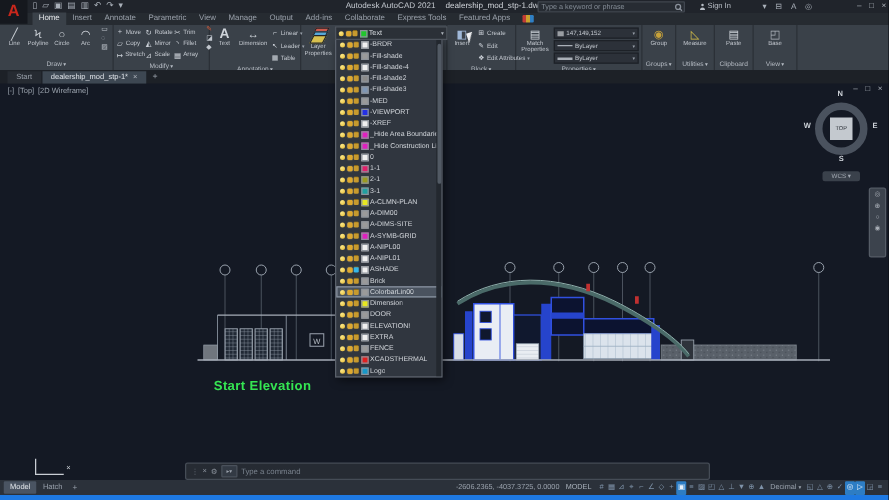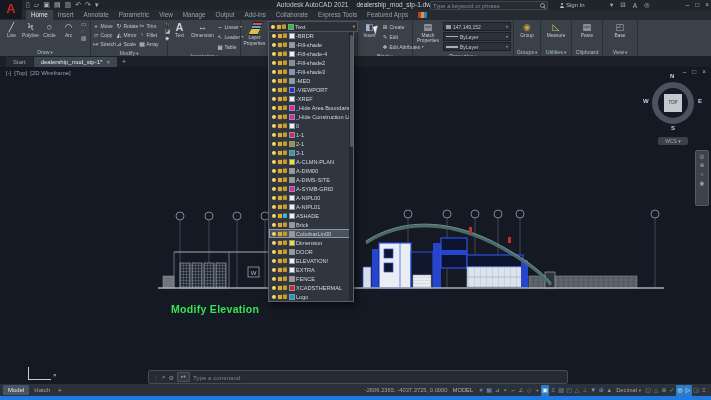--- a/index.html
+++ b/index.html
@@ -716,21 +716,21 @@
       <rect x="545" y="205" width="10" height="16" fill="#2e333b" stroke="#9aa3ae" stroke-width="0.7"></rect>
 
       <path d="M366 176 C400 154 445 153 492 176 C516 188 540 204 551 218" fill="none" stroke="#4a6a68" stroke-width="3"></path>
       <path d="M366 174 C400 152 445 151 492 174 C516 186 540 202 551 216" fill="none" stroke="#8fb0ac" stroke-width="0.8"></path>
       <rect x="469" y="160" width="3" height="6" fill="#c03030"></rect>
       <rect x="508" y="170" width="3" height="6" fill="#c03030"></rect>
 
       <path d="M158 221H664" stroke="#a6adb7" stroke-width="1.3"></path>
     </svg>
 
-    <div class="fe-label" id="fe-label" style="color: rgb(53, 229, 82);">Modify Elevation</div>
+    <div class="fe-label" id="fe-label" style="color: rgb(53, 229, 82);">Start Elevation</div>
 
     <div class="vc-ring"></div>
     <div class="vc-face">TOP</div>
     <span class="vc-letter vc-n">N</span>
     <span class="vc-letter vc-s">S</span>
     <span class="vc-letter vc-w">W</span>
     <span class="vc-letter vc-e">E</span>
     <div class="wcs">WCS ▾</div>
 
     <div class="navbar">

